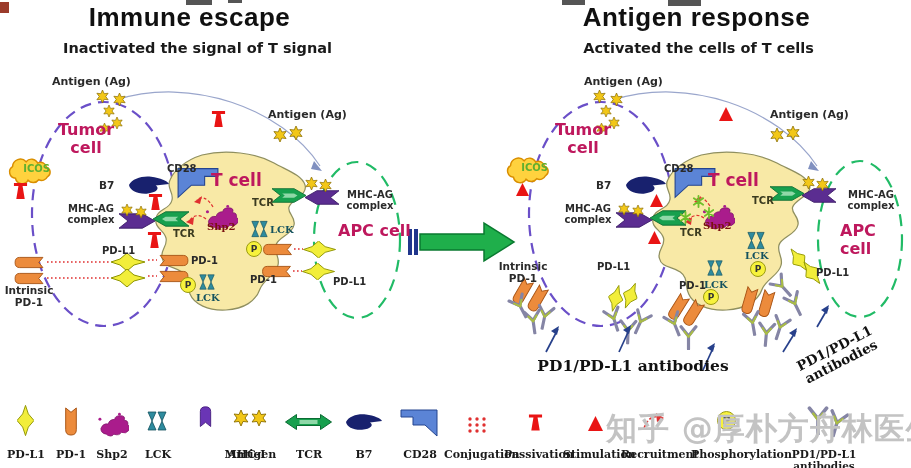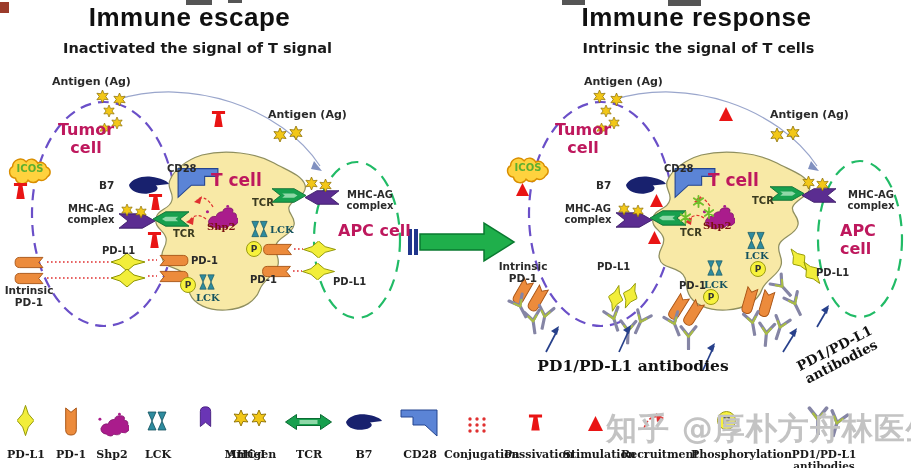--- a/index.html
+++ b/index.html
@@ -6,21 +6,21 @@
   #stage{position:relative;width:911px;height:468px;background:#fff;overflow:hidden;
          font-family:"DejaVu Sans",sans-serif;}
   #scene{position:absolute;left:0;top:0;z-index:1;}
   .lbl{position:absolute;font-weight:bold;color:#2a2a2a;font-size:10.5px;line-height:1.13;z-index:10;}
   .c{text-align:center;}
   .serif{font-family:"DejaVu Serif",serif;}
   .title{font-family:Liberation Sans, sans-serif;font-weight:bold;font-size:26px;color:#101010;letter-spacing:.5px;}
   .subtitle{font-size:14.5px;font-weight:600;color:#1a1a1a;}
   .big{font-size:16px;color:#be185d;}
   .tcell-lbl{font-size:17px;color:#be185d;}
-  .icos{color:#5FAF2F;font-size:10px;}
+  .icos{color:#5FAF2F;font-size:10px;text-align:right;}
   .maroon{color:#7a1c10;}
   .navy{color:#14525e;}
   .darkred{color:#7a1010;}
   .olive{color:#3b3b1f;}
   .pcircle{position:absolute;z-index:12;border-radius:50%;background:#F7F23C;border:1.5px solid #9a9a10;
            color:#333;font-weight:bold;display:flex;align-items:center;justify-content:center;
            font-size:9px;font-family:"DejaVu Sans",sans-serif;}
   .legend-lbl{position:absolute;font-family:"DejaVu Serif",serif;font-weight:bold;font-size:11px;
               color:#1a1a1a;text-align:center;z-index:8;top:448px;}
   .watermark{position:absolute;z-index:30;color:#c3c3c3;font-weight:bold;white-space:nowrap;
@@ -432,22 +432,22 @@
   <div class="lbl olive" style="left:252px;top:197px;font-size:10px;">TCR</div>
   <div class="lbl c" style="left:342px;top:189px;width:56px;font-size:10px;">MHC-AG complex</div>
   <div class="lbl big" style="left:338px;top:222px;">APC cell</div>
   <div class="lbl" style="left:191px;top:255px;font-size:10px;">PD-1</div>
   <div class="lbl" style="left:102px;top:245px;font-size:10px;">PD-L1</div>
   <div class="lbl c" style="left:1px;top:285px;width:56px;">Intrinsic PD-1</div>
   <div class="lbl" style="left:250px;top:274px;font-size:10px;">PD-1</div>
   <div class="lbl" style="left:333px;top:276px;font-size:10px;">PD-L1</div>
 
 
-  <div class="lbl title c" style="left:554px;top:3px;width:285px;">Immune response</div>
-  <div class="lbl subtitle c" style="left:541px;top:40px;width:315px;">Intrinsic the signal of T cells</div>
+  <div class="lbl title c" style="left:554px;top:3px;width:285px;">Antigen response</div>
+  <div class="lbl subtitle c" style="left:541px;top:40px;width:315px;">Activated the cells of T cells</div>
   <div class="lbl" style="left:584px;top:76px;font-size:11px;">Antigen (Ag)</div>
   <div class="lbl" style="left:770px;top:109px;font-size:11px;">Antigen (Ag)</div>
   <div class="lbl big c" style="left:547px;top:121px;width:72px;">Tumor cell</div>
   <div class="lbl icos c" style="left:508px;top:162px;width:40px;">ICOS</div>
   <div class="lbl" style="left:596px;top:180px;">B7</div>
   <div class="lbl" style="left:664px;top:163px;font-size:10px;">CD28</div>
   <div class="lbl tcell-lbl" style="left:708px;top:171px;">T cell</div>
   <div class="lbl c" style="left:561px;top:203px;width:54px;font-size:10px;">MHC-AG complex</div>
   <div class="lbl olive" style="left:680px;top:227px;font-size:10px;">TCR</div>
   <div class="lbl serif darkred" style="left:703px;top:220px;font-size:10px;">Shp2</div>

